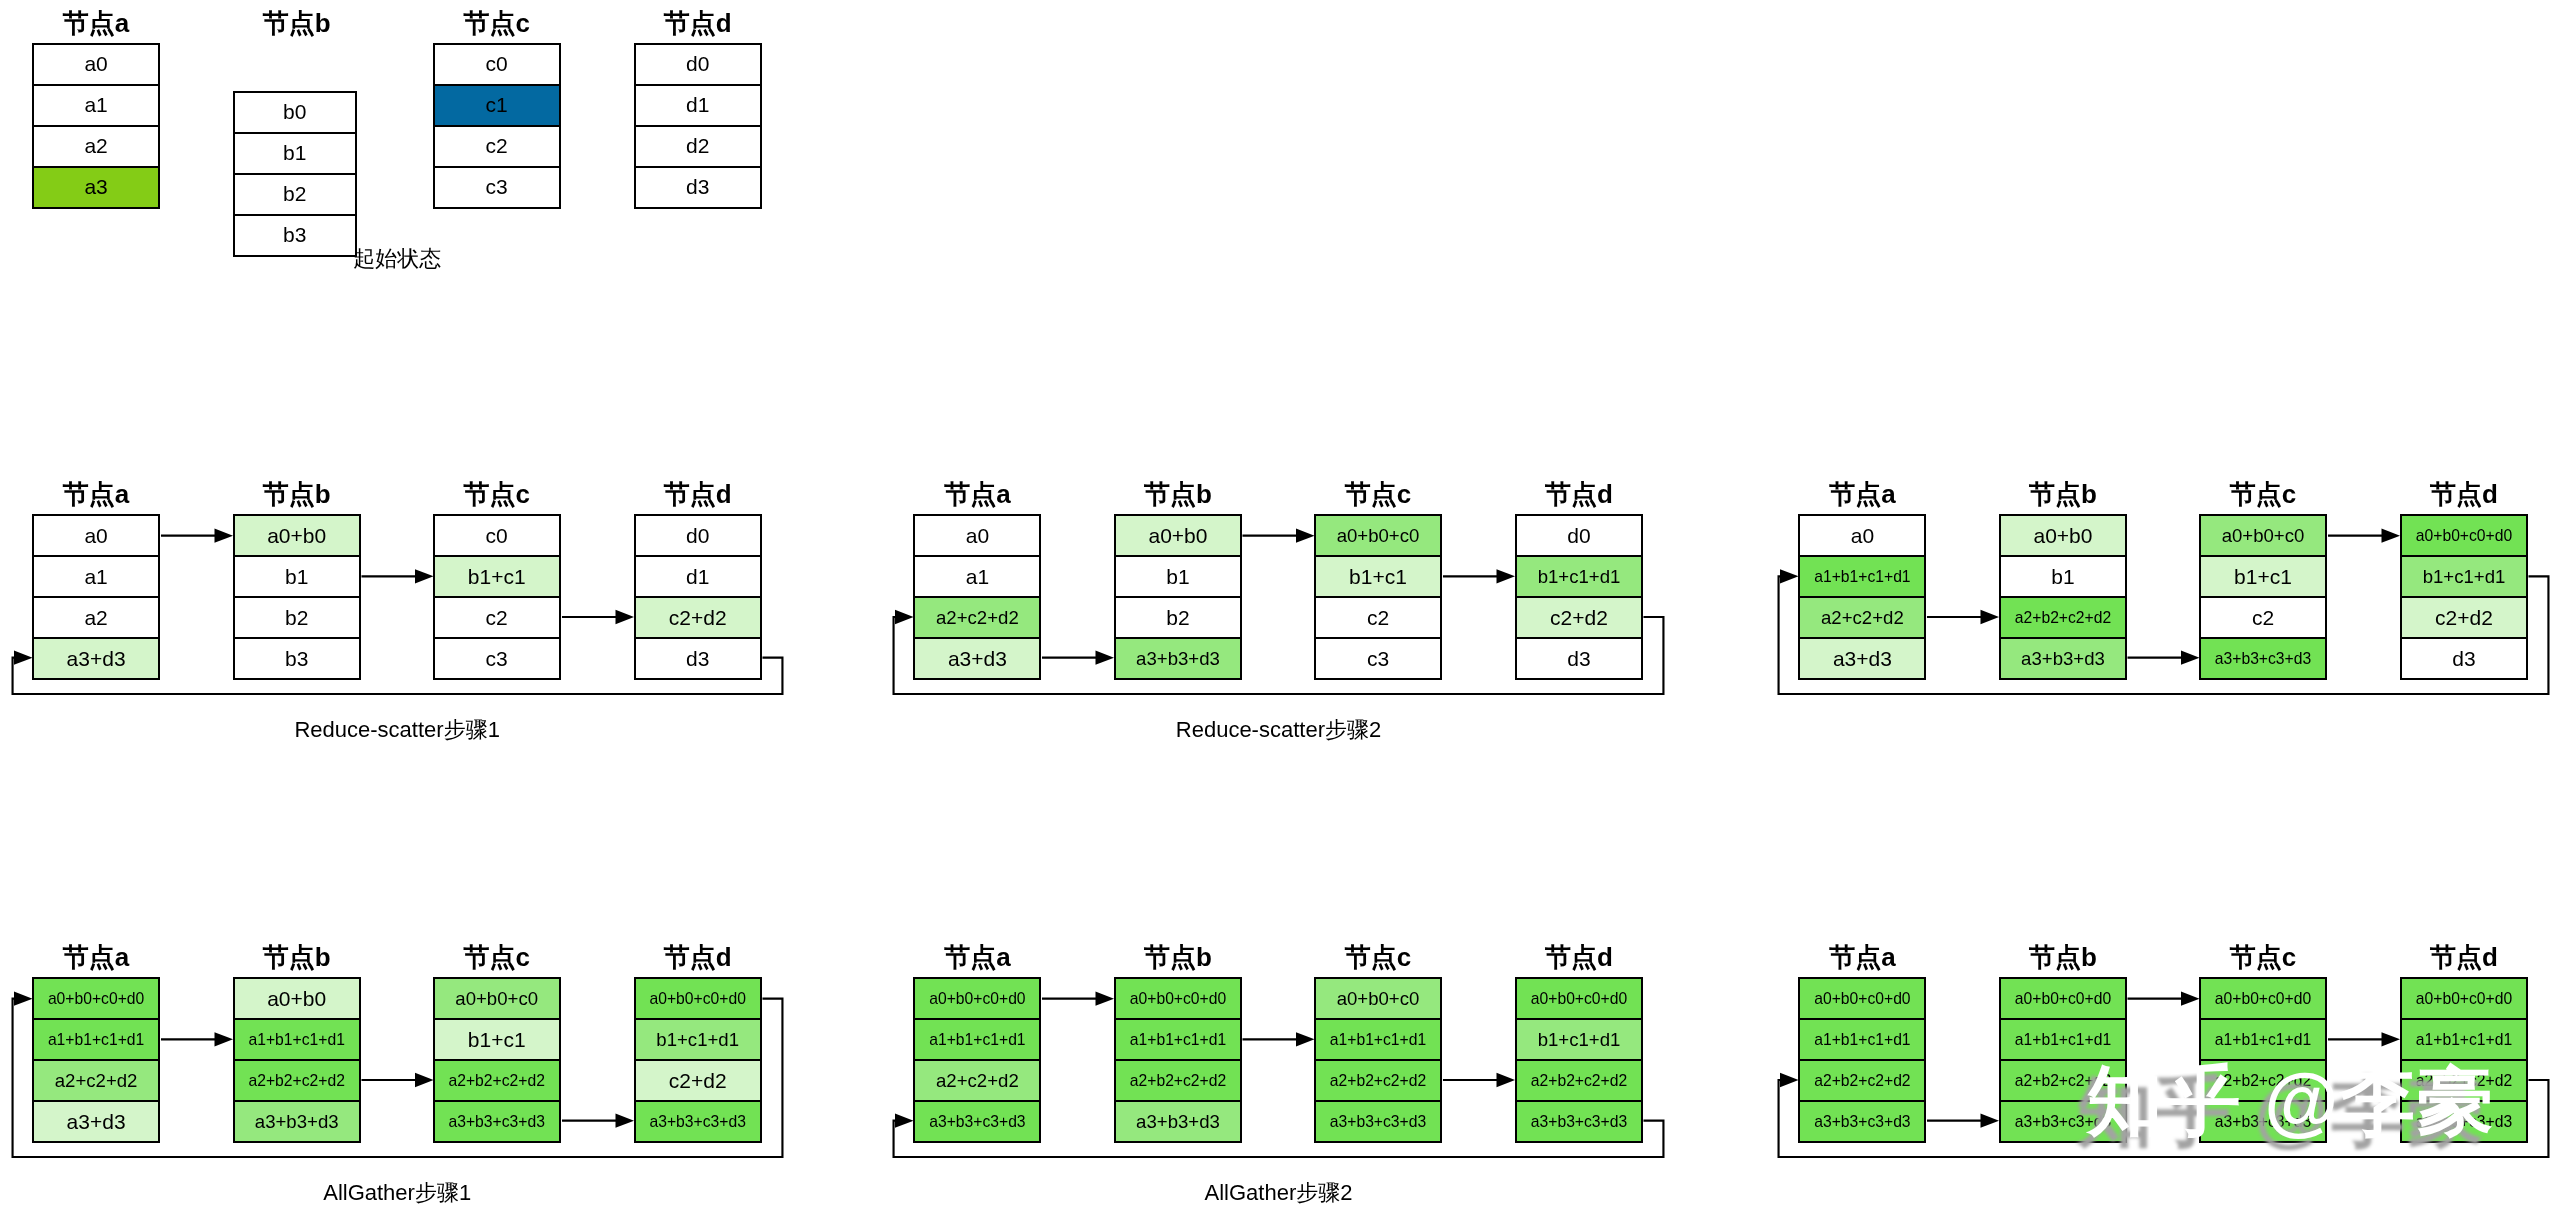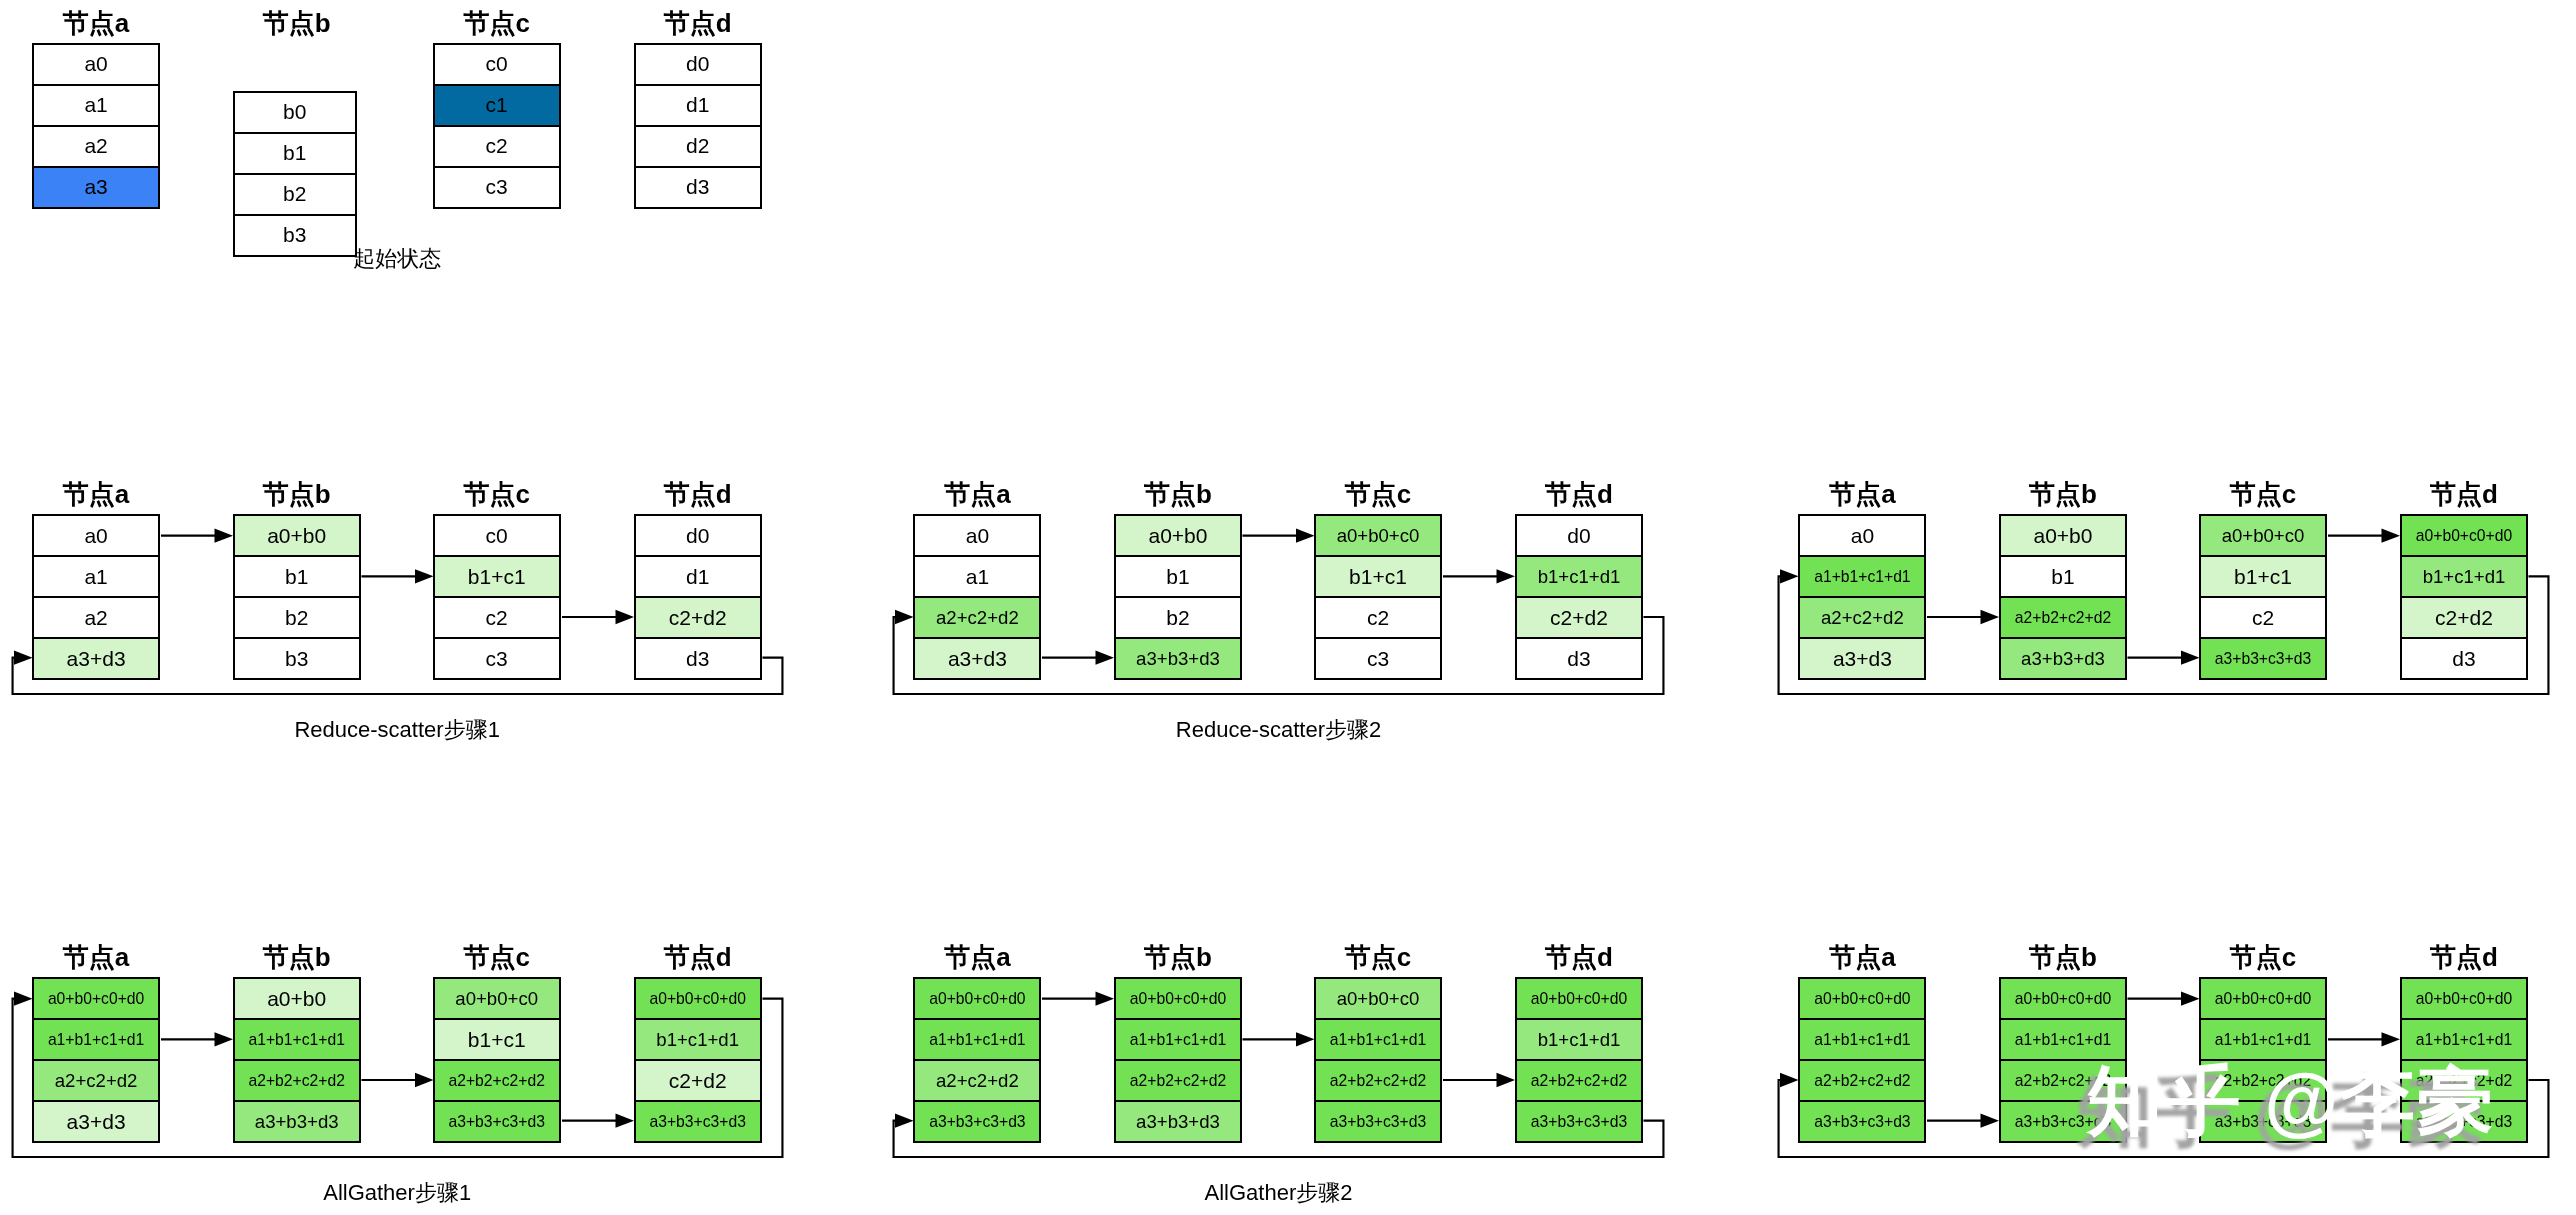--- a/index.html
+++ b/index.html
@@ -40,21 +40,21 @@
 <body>
 
 <div id="canvas">
     <div class="diagram" style="left: 10.7px; top: 8.6px;">
       <svg class="arrows" width="773" height="264" viewBox="0 0 1083 370"></svg>
       <div class="node-title" style="left: 21.4px; width: 128px;">节点a</div>
       <div class="node-table" style="left: 21.4px; top: 34px; width: 128px;">
         <div class="cell" style="background: rgb(255, 255, 255);">a0</div>
         <div class="cell" style="background: rgb(255, 255, 255);">a1</div>
         <div class="cell" style="background: rgb(255, 255, 255);">a2</div>
-        <div class="cell" style="background: #3b82f6;">a3</div>
+        <div class="cell" style="background: #84cc16;">a3</div>
       </div>
       <div class="node-title" style="left: 222px; width: 128px;">节点b</div>
       <div class="node-table" style="left: 222px; top: 34px; width: 124px; margin-top: 48px;">
         <div class="cell" style="background: rgb(255, 255, 255);">b0</div>
         <div class="cell" style="background: rgb(255, 255, 255);">b1</div>
         <div class="cell" style="background: rgb(255, 255, 255);">b2</div>
         <div class="cell" style="background: rgb(255, 255, 255);">b3</div>
       </div>
       <div class="node-title" style="left: 422px; width: 128px;">节点c</div>
       <div class="node-table" style="left: 422px; top: 34px; width: 128px;">

